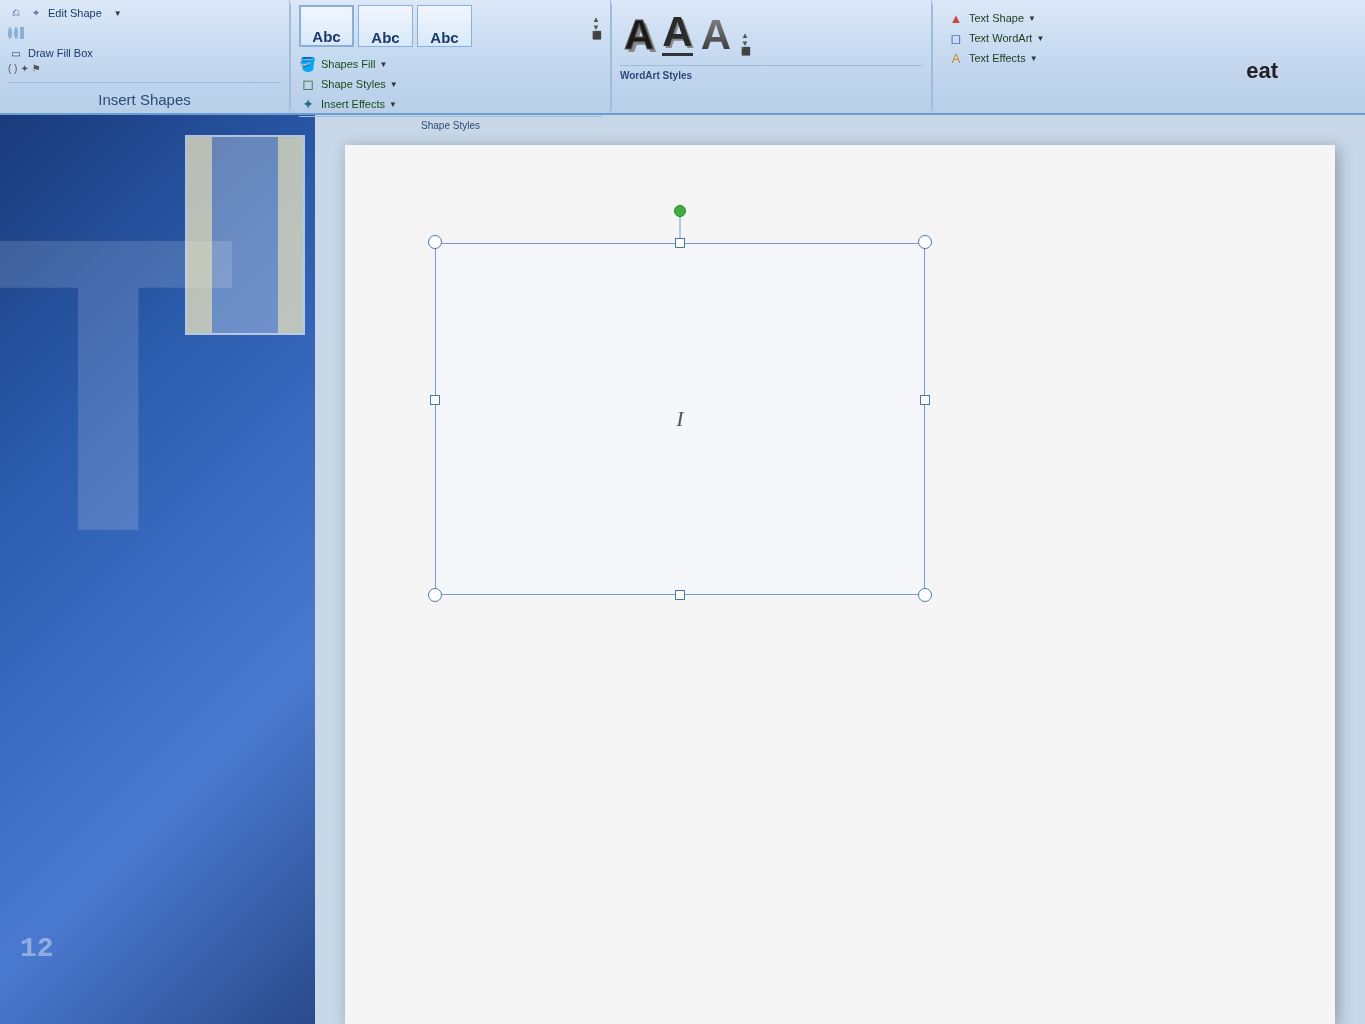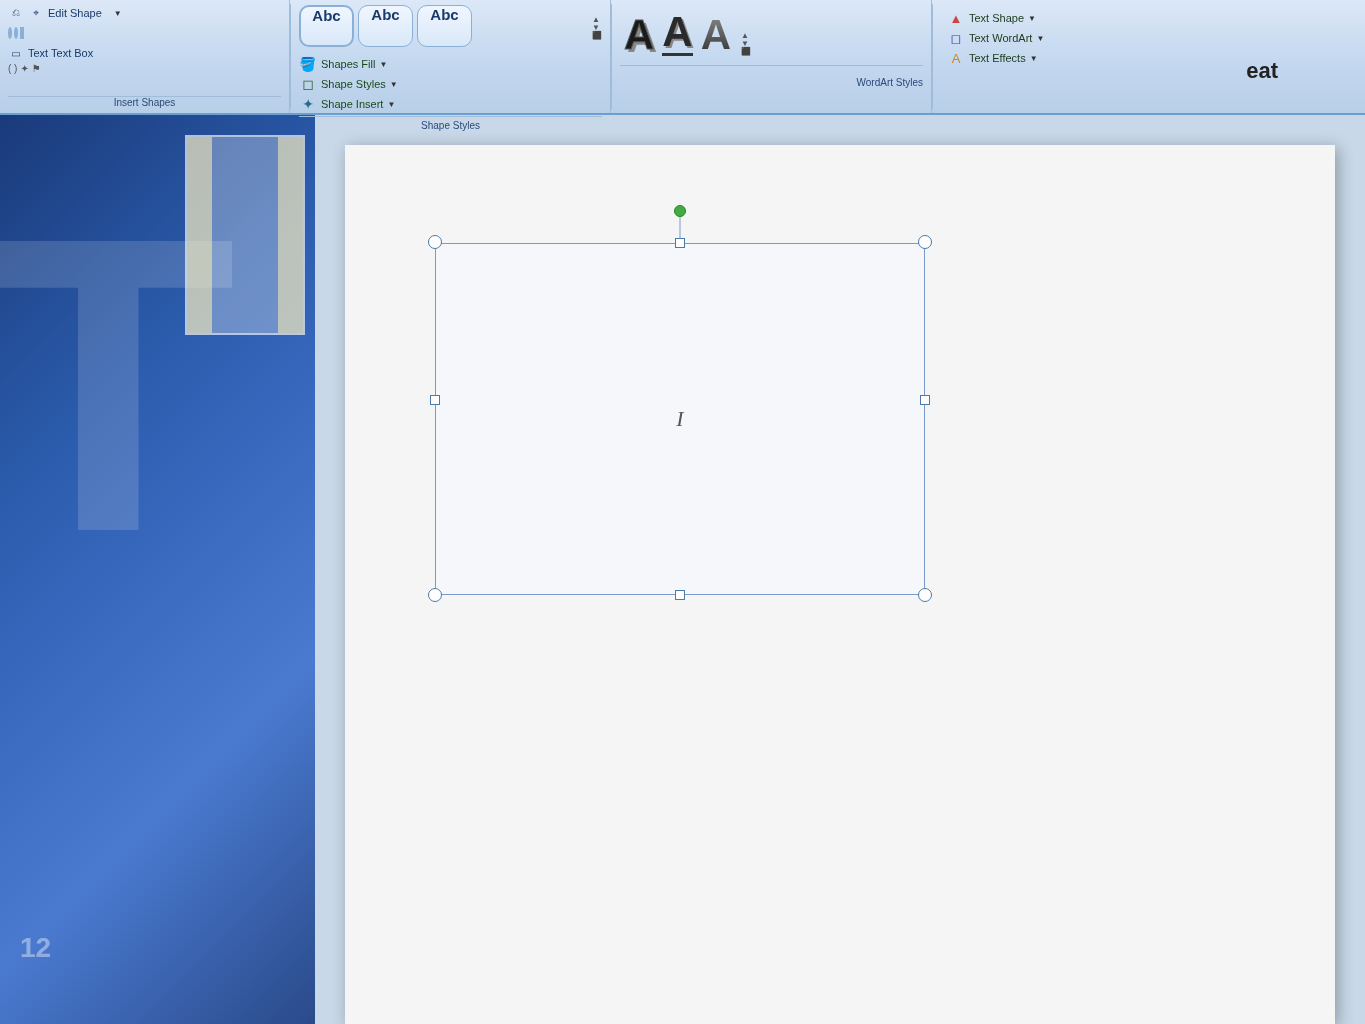--- a/index.html
+++ b/index.html
@@ -66,25 +66,25 @@
       width: 16px;
       height: 16px;
       display: inline-flex;
       align-items: center;
       justify-content: center;
       font-size: 10px;
       color: #1a3a6a;
     }
 
     .ribbon-label-bottom {
-      font-size: 10px;
+      font-size: 15px;
       color: #2a4a7a;
       text-align: center;
       margin-top: auto;
-      padding-top: 0;
+      padding-top: 8px;
       border-top: 1px solid #a0bcd8;
     }
 
     
     .ribbon-section-shapes {
       width: 320px;
       padding: 5px 8px;
       border-right: 1px solid #a0bcd8;
       display: flex;
       flex-direction: column;
@@ -96,23 +96,23 @@
       gap: 4px;
       margin-bottom: 4px;
       flex: 1;
     }
 
     .abc-btn {
       width: 55px;
       height: 42px;
       border: 1.5px solid #8ab0d8;
       background: linear-gradient(180deg, #f0f6ff 0%, #d8e8f8 100%);
-      border-radius: 10px;
-      display: flex;
-      align-items: flex-start;
+      border-radius: 0;
+      display: flex;
+      align-items: flex-end;
       justify-content: center;
       font-size: 15px;
       font-weight: bold;
       color: #1a3a6a;
       cursor: pointer;
       font-family: Arial, sans-serif;
     }
 
     .abc-btn:first-child {
       border: 2px solid #8ab0d8;
@@ -189,24 +189,25 @@
       line-height: 1;
       background: linear-gradient(180deg, #888 0%, #333 100%);
       -webkit-background-clip: text;
       -webkit-text-fill-color: transparent;
       background-clip: text;
     }
 
     .wordart-section-label {
       font-size: 10px;
       color: #2a4a7a;
-      text-align: right;
+      text-align: left;
       border-top: 1px solid #a0bcd8;
-      padding-top: 11px;
+      padding-top: 4px;
       margin-top: 3px;
+      font-weight: bold;
     }
 
     
     .ribbon-section-text {
       flex: 1;
       padding: 5px 8px;
       display: flex;
       flex-direction: column;
     }
 
@@ -264,21 +265,21 @@
     }
 
     
     .sidebar-bottom-text {
       position: absolute;
       bottom: 60px;
       left: 20px;
       font-size: 28px;
       font-weight: 900;
       color: rgba(255,255,255,0.4);
-      font-family: Liberation Sans, sans-serif;
+      font-family: Liberation Mono, monospace;
     }
 
     
     .main-canvas {
       position: absolute;
       top: 115px;
       left: 315px;
       right: 0;
       bottom: 0;
       background: #c8d8e8;
@@ -489,21 +490,21 @@
     <div class="draw-text-row">
       <span class="icon-small" style="display:flex;gap:2px;">
         <span style="width:12px;height:12px;background:#8ab0d8;border-radius:50%;display:inline-block;"></span>
         <span style="width:12px;height:12px;background:#8ab0d8;border-radius:50%;display:inline-block;"></span>
         <span style="width:12px;height:12px;background:#8ab0d8;display:inline-block;"></span>
       </span>
     </div>
     <div style="display:flex;align-items:center;gap:4px;">
       <span class="icon-small">▭</span>
       <button class="edit-shape-btn">
-        <span>Text Text Box</span>
+        <span>Draw Fill Box</span>
       </button>
     </div>
     <div style="display:flex;align-items:center;gap:3px;margin-top:2px;">
       <span style="font-size:10px;color:#555;">( )</span>
       <span style="font-size:10px;color:#555;">✦</span>
       <span style="font-size:10px;color:#555;">⚑</span>
     </div>
     <div class="ribbon-label-bottom">Insert Shapes</div>
   </div>
 
@@ -534,21 +535,21 @@
         <span>Shapes Fill</span>
         <span class="small-dropdown-arrow">▼</span>
       </div>
       <div class="shape-outline-row">
         <span class="ribbon-icon icon-outline">◻</span>
         <span>Shape Styles</span>
         <span class="small-dropdown-arrow">▼</span>
       </div>
       <div class="shape-effects-row">
         <span class="ribbon-icon icon-effects">✦</span>
-        <span>Shape Insert</span>
+        <span>Insert Effects</span>
         <span class="small-dropdown-arrow">▼</span>
       </div>
     </div>
     <div class="shape-section-label">Shape Styles</div>
   </div>
 
   <div class="ribbon-divider"></div>
 
   <div class="ribbon-section-wordart">
     <div class="wa-container">

